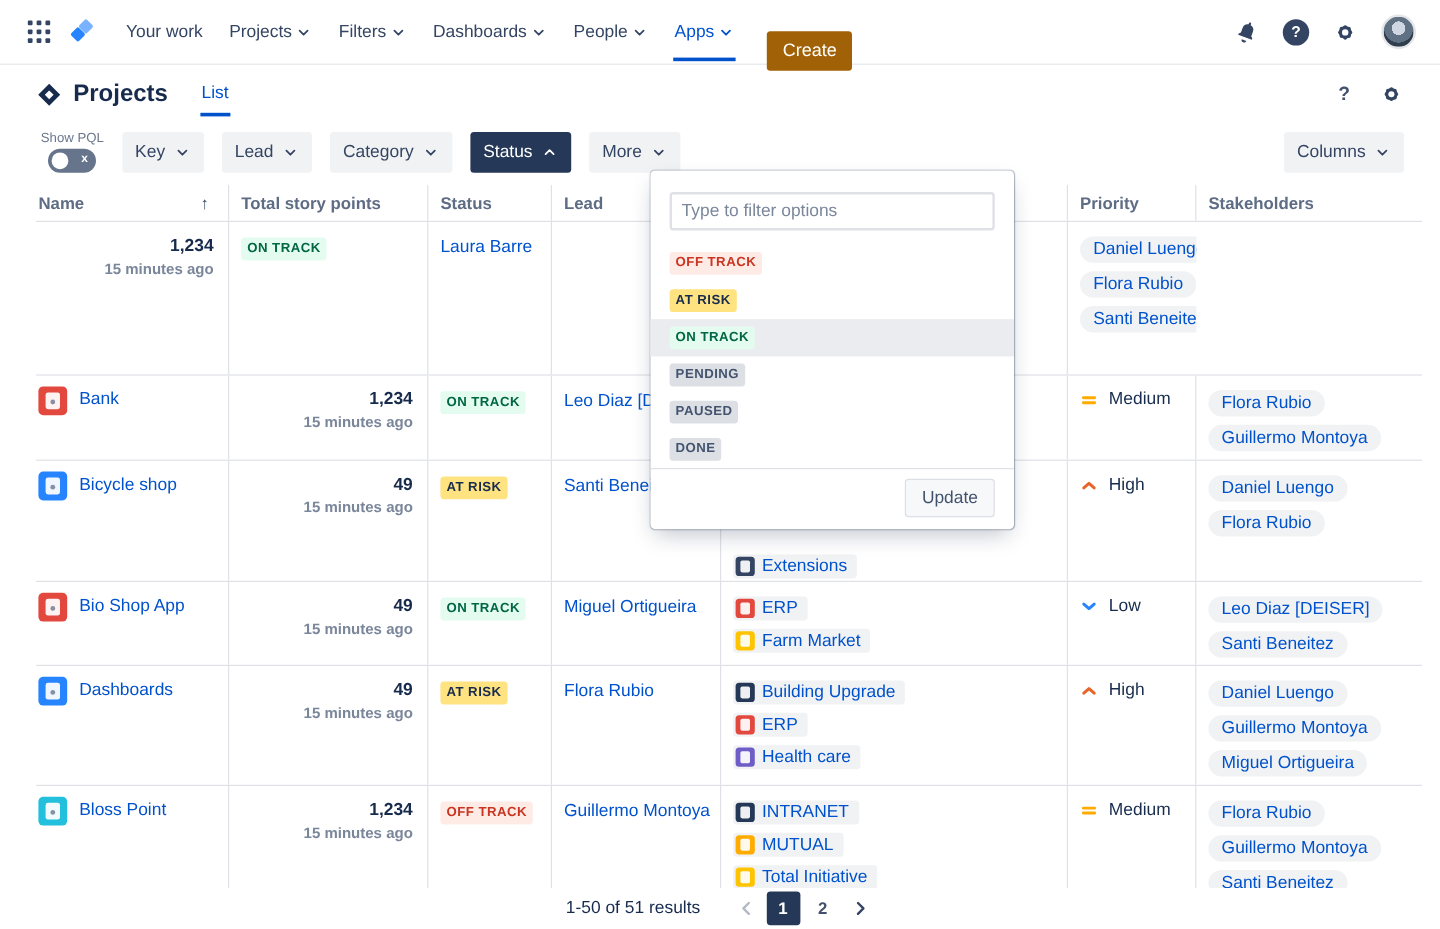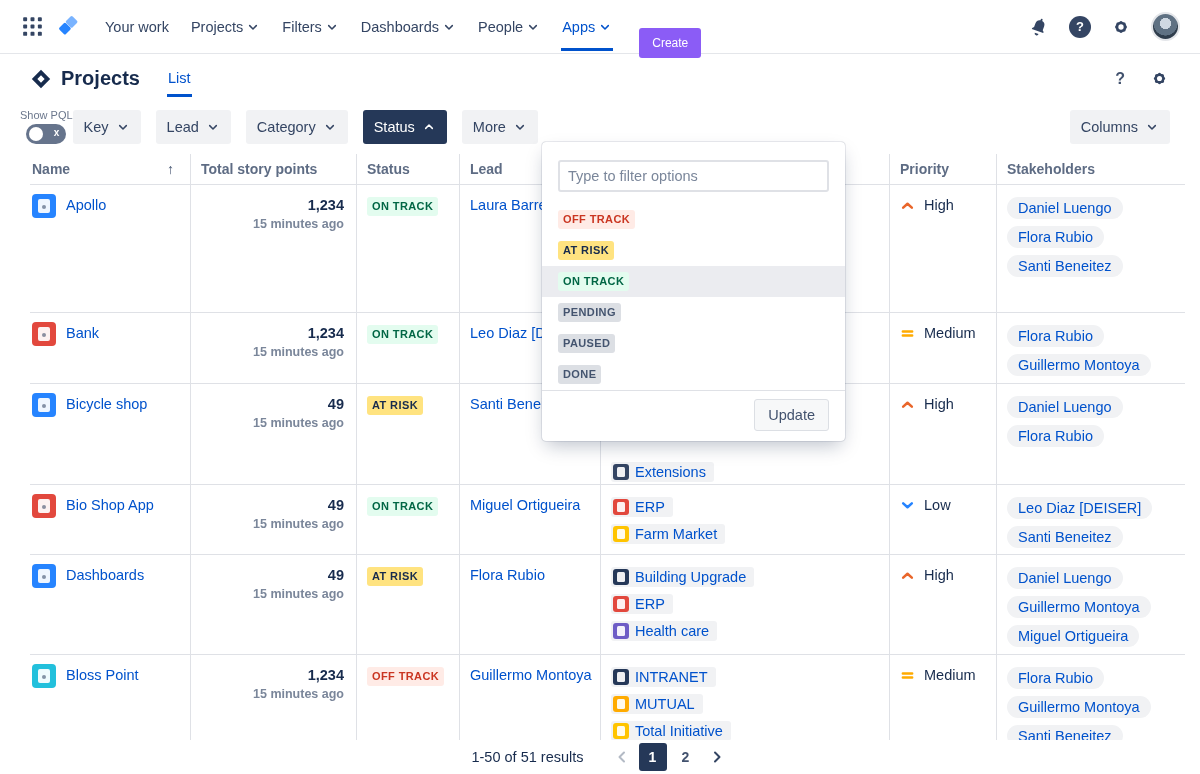--- a/index.html
+++ b/index.html
@@ -32,22 +32,22 @@
     display: flex; align-items: center; gap: 3px;
     color: #344563; font-size: 14.5px; font-weight: 500;
     padding: 8px 11px; position: relative; cursor: pointer; background: none; border: none;
   }
   .nav-item.active { color: #0052CC; }
   .nav-item.active::after {
     content: ""; position: absolute; left: 10px; right: 10px; bottom: -8px;
     height: 3px; background: #0052CC;
   }
   .create-btn {
-    background: #8b5cf6; color: #fff; border: none; border-radius: 3px;
-    font-size: 12px; font-weight: 500; padding: 8px 13px; margin-left: 16px; margin-top: 32px;
+    background: #a16207; color: #fff; border: none; border-radius: 3px;
+    font-size: 15px; font-weight: 500; padding: 8px 13px; margin-left: 16px; margin-top: 32px;
   }
   .nav-right { margin-left: auto; display: flex; align-items: center; gap: 19px; }
   .search-box {
     display: flex; align-items: center; gap: 7px;
     width: 194px; height: 33px;
     border: 2px solid #DFE1E6; border-radius: 6px; padding: 0 9px; color: #6B778C;
   }
   .search-box input {
     border: none; outline: none; width: 100%; font-size: 14.5px; font-family: inherit;
     color: #172B4D; background: transparent;
@@ -70,21 +70,21 @@
   .page-title { font-size: 20px; font-weight: 700; color: #172B4D; }
   .tab {
     margin-left: 27px; color: #0052CC; font-size: 14.5px; font-weight: 500;
     position: relative; background: none; border: none; padding: 0 1px 2px;
   }
   .tab::after { content: ""; position: absolute; left: 0; right: 0; bottom: -9px; height: 3px; background: #0052CC; }
   .ph-right { margin-left: auto; display: flex; align-items: center; gap: 24px; }
   .ph-help { color: #42526E; font-size: 16px; font-weight: 600; background: none; border: none; }
 
   
-  .filter-bar { display: flex; align-items: center; padding: 8px 30px 10px 20px; }
+  .filter-bar { display: flex; align-items: center; padding: 8px 30px 10px 34px; gap: 15px; }
   .pql { display: flex; flex-direction: column; align-items: center; gap: 3px; margin-right: 0; }
   .pql-label { font-size: 11px; color: #6B778C; }
   .toggle { width: 40px; height: 20px; border-radius: 12px; background: #66748C; position: relative; cursor: pointer; }
   .toggle::before { content: ""; position: absolute; left: 3px; top: 3px; width: 14px; height: 14px; border-radius: 50%; background: #fff; }
   .toggle-x { position: absolute; right: 7px; top: 2.5px; font-size: 10px; color: #fff; font-weight: 700; }
   .search-group { display: flex; align-items: center; gap: 8px; }
   .text-filter {
     width: 177px; height: 36px; border: 2px solid #DFE1E6; border-radius: 3px;
     padding: 0 9px; font-size: 14.5px; font-family: inherit; outline: none; color: #172B4D;
   }
@@ -351,24 +351,20 @@
       </div>
       <div class="cell">
         <span>Priority</span>
       </div>
       <div class="cell">
         <span>Stakeholders</span>
       </div>
     </div>
   <div>
       <div class="trow body" style="height: 128px;">
-    <div class="cell name-cell">
-      <span class="proj-icon" style="background:#2684FF"></span>
-      <a href="#" class="link">Apollo</a>
-    </div>
     <div class="cell points-cell">
       <span class="pts">1,234</span>
       <span class="ago">15 minutes ago</span>
     </div>
     <div class="cell">
       <span class="badge ontrack">ON TRACK</span>
     </div>
     <div class="cell">
       <a href="#" class="link">Laura Barre</a>
     </div>

